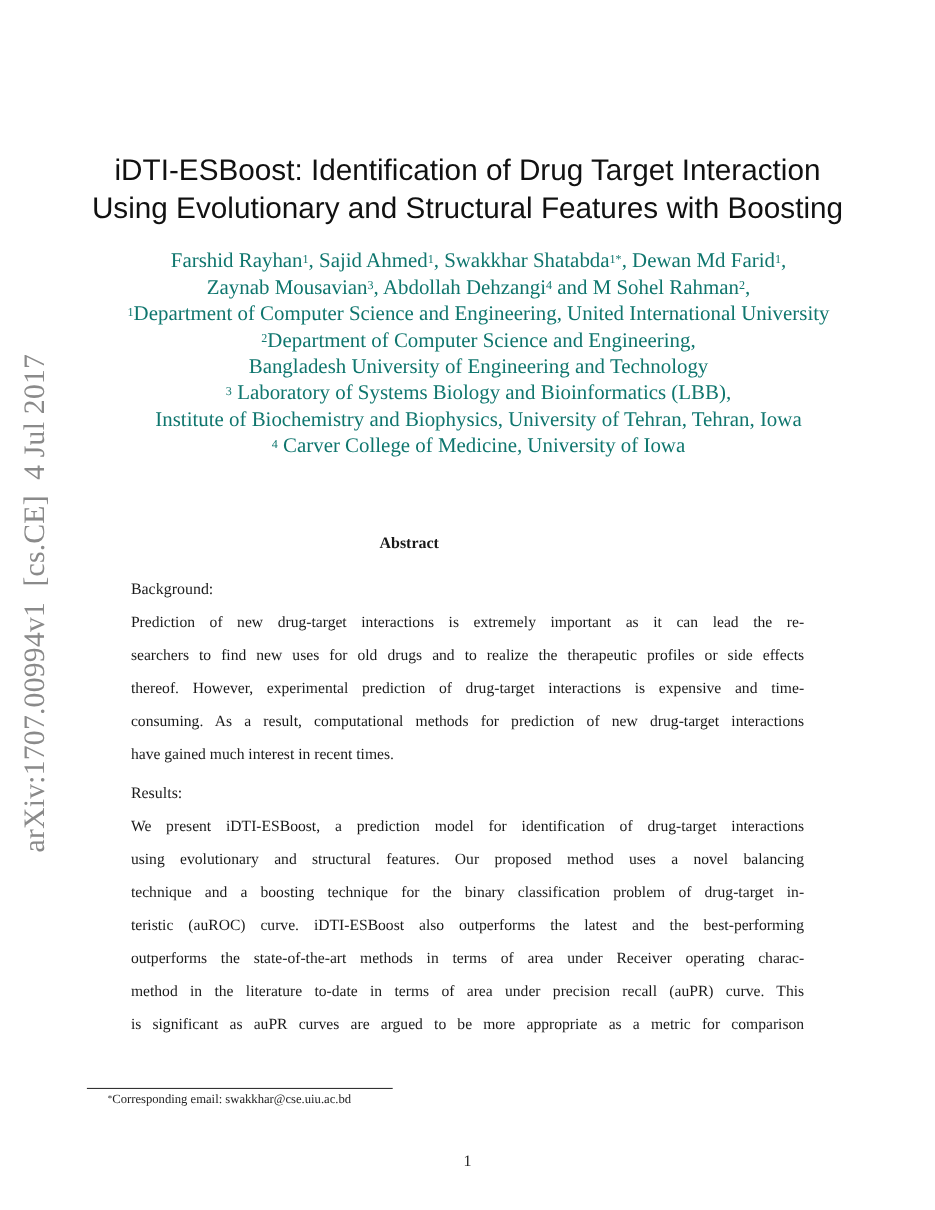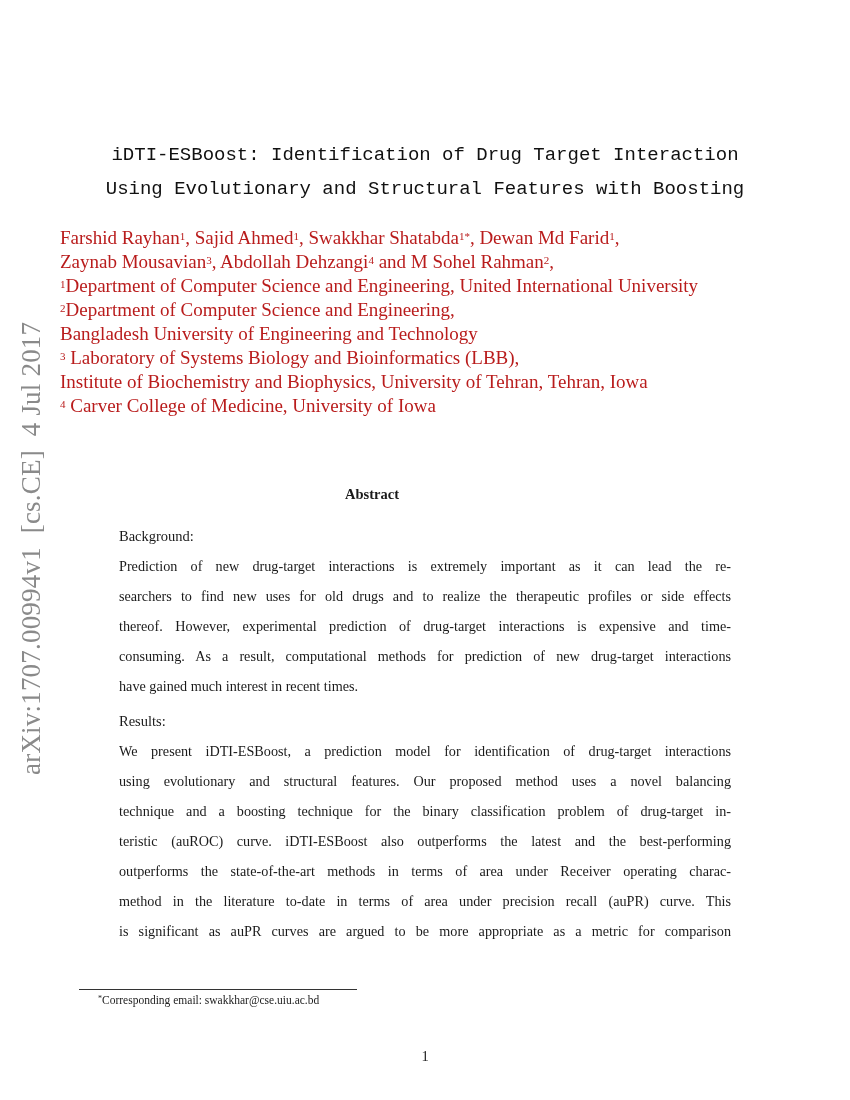--- a/index.html
+++ b/index.html
@@ -6,23 +6,23 @@
   body { width: 850px; height: 1100px; position: relative; overflow: hidden;
          font-family: "DejaVu Serif", "Liberation Serif", serif; color: #1a1a1a; }
   .page { position: absolute; left: 0; top: 0; width: 850px; height: 1100px; }
   .arxiv-stamp {
     position: absolute; left: 16px; top: 775px;
     transform-origin: 0 0; transform: rotate(-90deg);
     font-family: "Liberation Serif", serif; font-size: 27px; color: #8a8a8a;
     white-space: pre; letter-spacing: 0.2px;
   }
   .title-block { position: absolute; left: 60px; width: 730px; top: 138px; text-align: center; }
-  .title-line { font-family: Liberation Mono, monospace; font-size: 19px; line-height: 34px; color: #111; white-space: nowrap; }
-  .authors { position: absolute; left: 60px; width: 750px; top: 226px; 
-             font-family: "Liberation Serif", serif; font-size: 19px; line-height: 24px; color: #b91c1c; }
+  .title-line { font-family: Liberation Sans, sans-serif; font-size: 27px; line-height: 34px; color: #111; white-space: nowrap; }
+  .authors { position: absolute; left: 60px; width: 750px; top: 226px; text-align: center;
+             font-family: "Liberation Serif", serif; font-size: 19px; line-height: 24px; color: #0f766e; }
   .authors .line { white-space: nowrap; }
   sup { font-size: 11px; vertical-align: top; position: relative; top: -2px; }
   .abstract-heading { position: absolute; left: 0; width: 744px; top: 486px; text-align: center;
                       font-family: "Liberation Serif", serif; font-weight: bold; font-size: 14.5px; }
   .section { position: absolute; left: 119px; width: 612px; }
   .section-heading { font-family: "Liberation Serif", serif; font-weight: normal; font-size: 14.5px; }
   .para { font-family: "Liberation Serif", serif; font-size: 14.2px; line-height: 30px; text-align: justify; text-align-last: justify; }
   .para .line { display: block; white-space: nowrap; text-align: justify; text-align-last: justify; }
   .para .line.last { text-align-last: left; }
   .footnote-rule { position: absolute; left: 79px; top: 989px; width: 278px; height: 1px; background: #333; }

